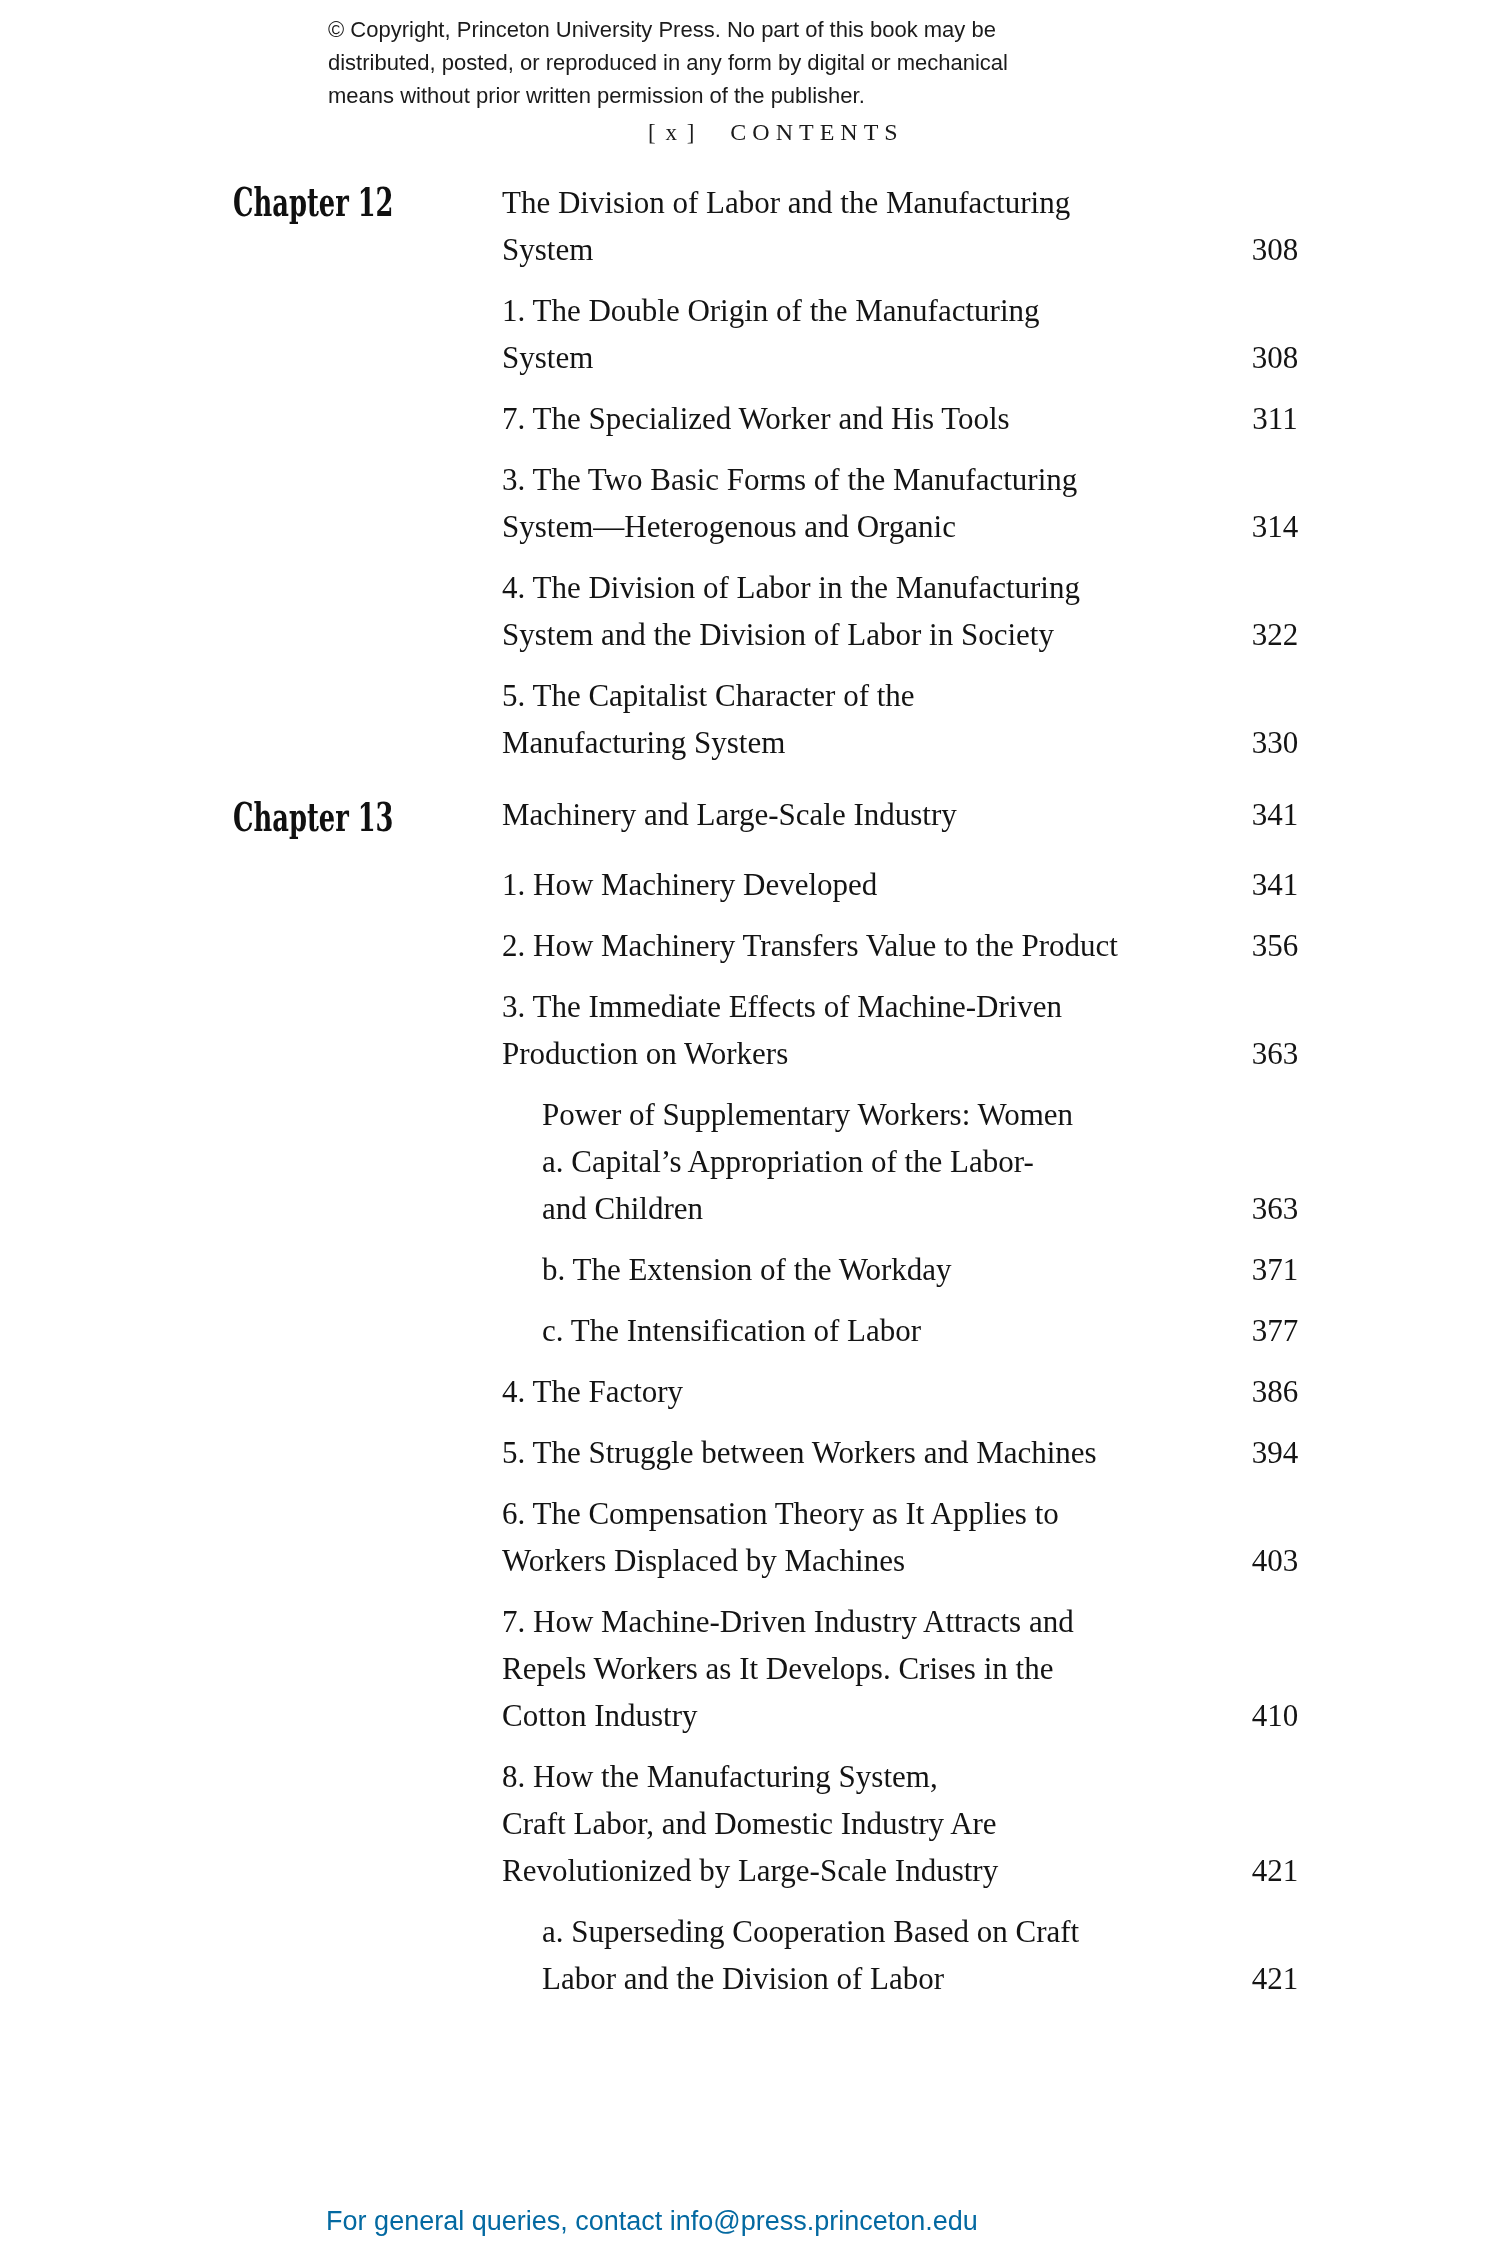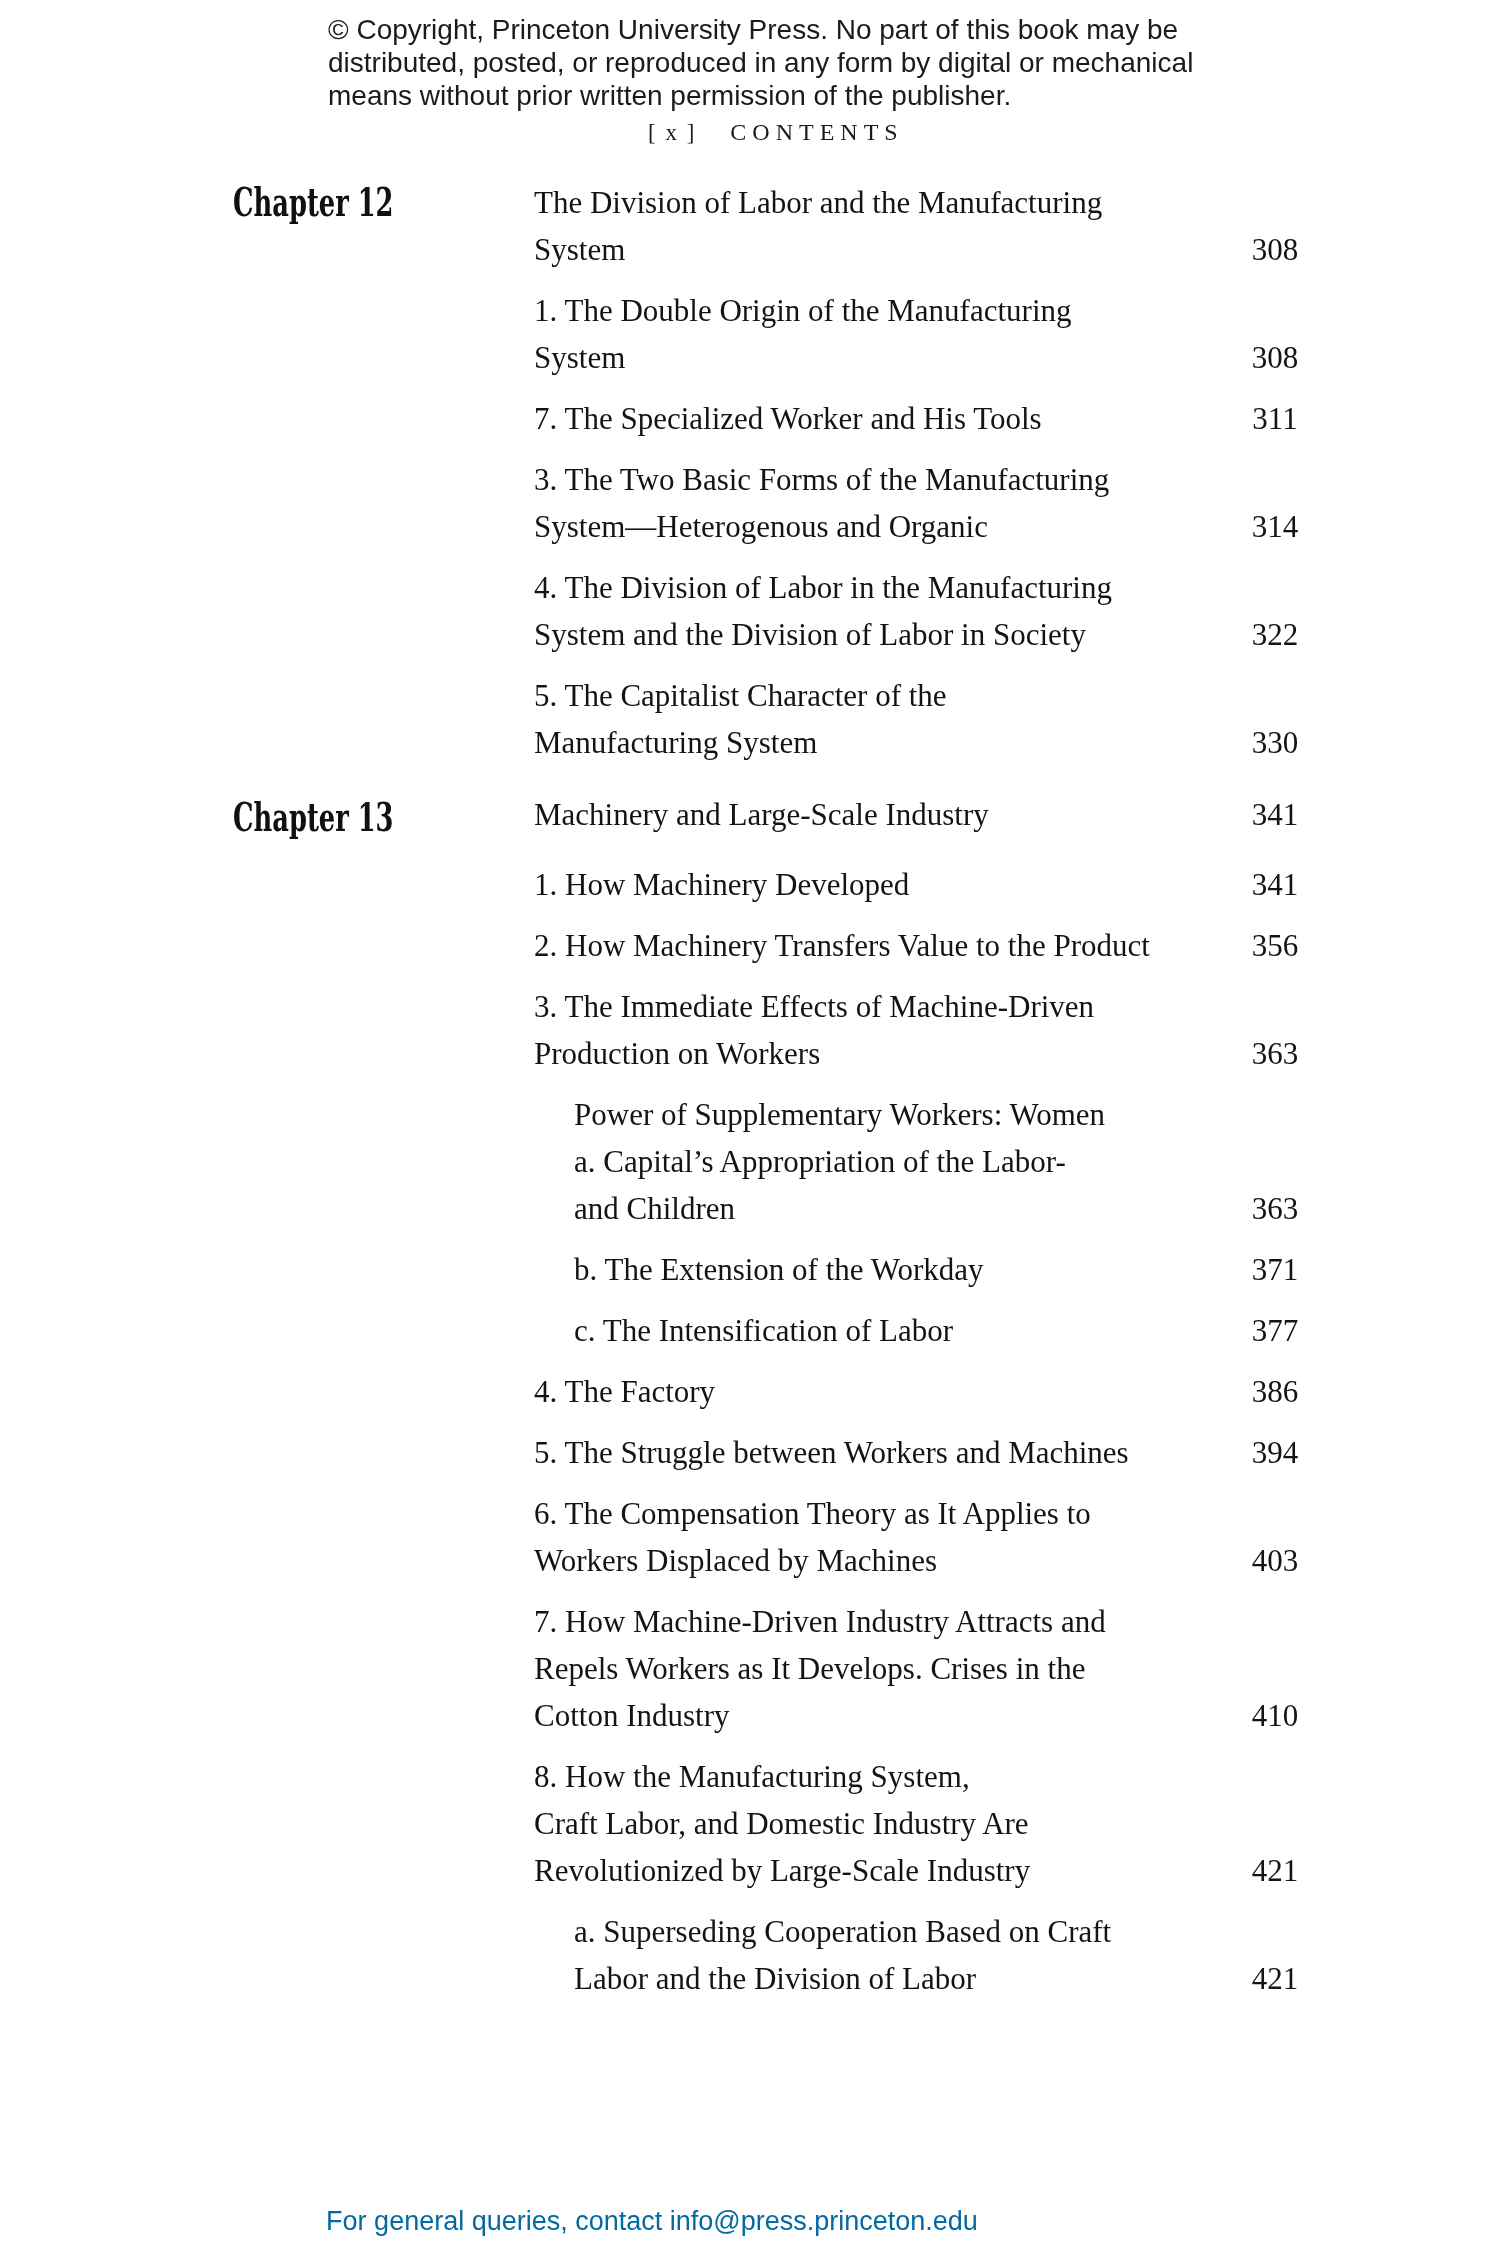--- a/index.html
+++ b/index.html
@@ -8,21 +8,21 @@
     width:1500px;height:2265px;
     background:#ffffff;
     font-family:"Liberation Serif", serif;
     color:#141414;
     overflow:hidden;
   }
   
   #copyright{
     position:absolute;left:328px;top:13px;
     font-family:"Liberation Sans", sans-serif;
-    font-size:28px;line-height:33px;color:#1b1b1b;
+    font-size:22px;line-height:33px;color:#1b1b1b;
   }
   
   #runhead{
     position:absolute;left:648px;top:119px;
     display:flex;align-items:baseline;gap:34px;
     font-family:"Liberation Serif", serif;
     font-size:23px;line-height:26px;color:#1b1b1b;
   }
   #runhead .folio{letter-spacing:2px;}
   #runhead .rh-title{letter-spacing:6px;font-variant:small-caps;font-size:24px;}
@@ -39,21 +39,21 @@
   #chapter-label-2{top:798px;}
   
   #toc{
     position:absolute;left:502px;top:179px;width:804px;
     font-size:31px;line-height:47px;
   }
   .entry{display:flex;align-items:flex-end;margin-top:14px;}
   .entry:first-child{margin-top:0;}
   .entry.gap-chapter{margin-top:25px;}
   .entry.after-head{margin-top:23px;}
-  .entry .lines{flex:1 1 auto;margin-left:32px;}
+  .entry .lines{flex:1 1 auto;}
   .entry.indent .lines{padding-left:40px;}
   .entry .line{white-space:nowrap;}
   .entry .page{
     flex:0 0 auto;margin-left:12px;
     text-align:center;min-width:62px;line-height:47px;
   }
   
   #footer{
     position:absolute;left:0;top:2205px;width:1304px;
     text-align:center;

